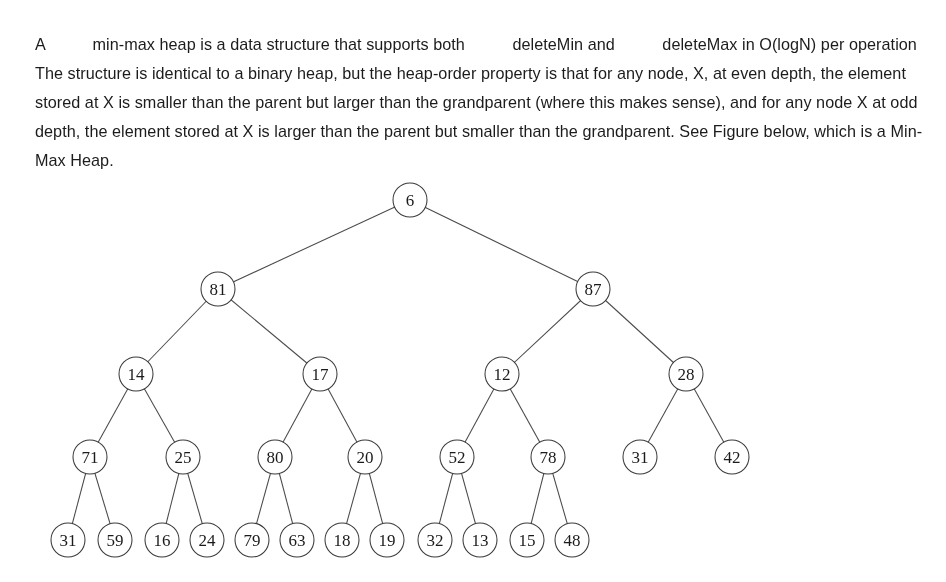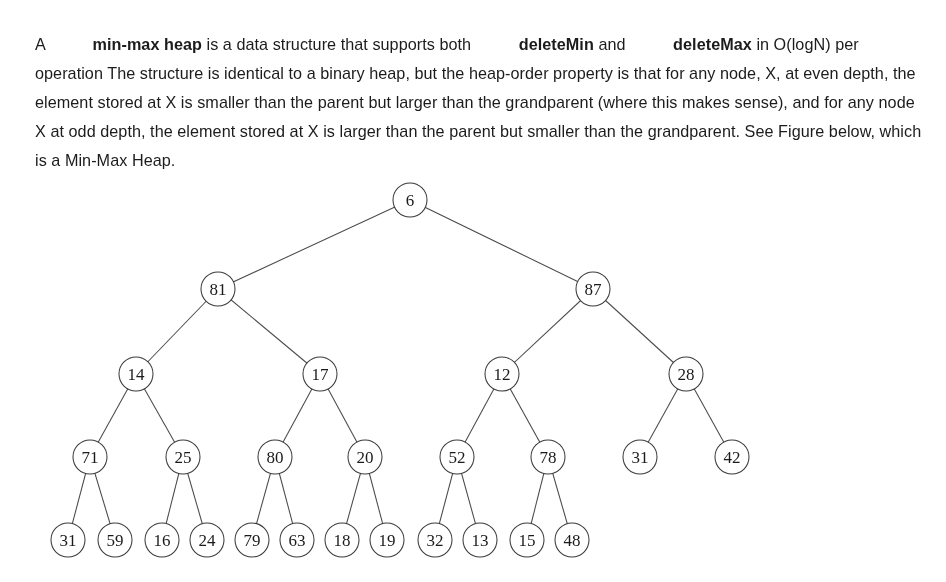--- a/index.html
+++ b/index.html
@@ -18,21 +18,21 @@
   #paragraph {
     position: absolute;
     left: 35px;
     top: 14px;
     width: 890px;
     font-size: 16.2px;
     line-height: 29px;
     color: #1c1c1c;
     letter-spacing: 0.05px;
   }
-  #paragraph b { font-weight: 700; padding-left: 43px; }
+  #paragraph b { font-weight: 400; padding-left: 43px; }
 
   #figure {
     position: absolute;
     left: 0;
     top: 178px;
     width: 946px;
     height: 404px;
   }
   #tree-svg {
     position: absolute;

